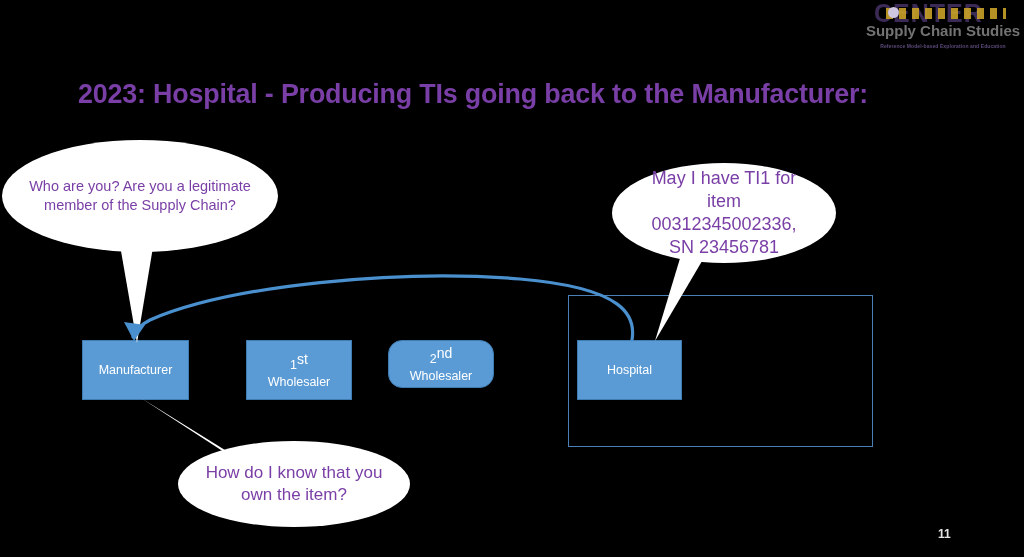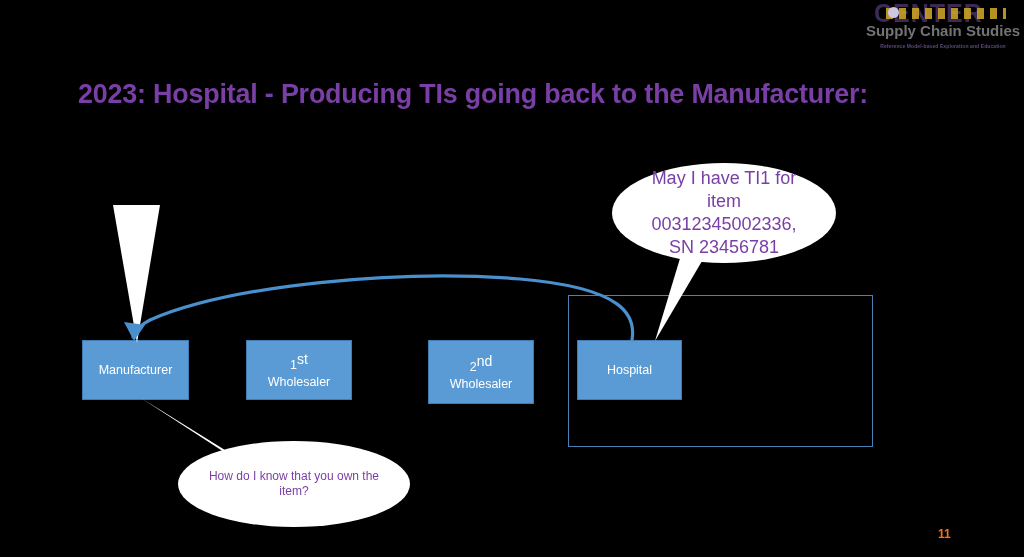--- a/index.html
+++ b/index.html
@@ -109,21 +109,21 @@
     text-align: center;
     display: flex;
     align-items: center;
     justify-content: center;
     padding: 2px;
   }
   .node sup { font-size: 14px; vertical-align: super; }
 
   #node-manufacturer { left: 82px;  top: 340px; width: 107px; height: 60px; }
   #node-wholesaler1  { left: 246px; top: 340px; width: 106px; height: 60px; }
-  #node-wholesaler2  { left: 428px; top: 340px; width: 106px; height: 64px; }
+  #node-wholesaler2  { left: 388px; top: 340px; width: 106px; height: 48px; border-radius: 14px; }
   #node-hospital     { left: 577px; top: 340px; width: 105px; height: 60px; }
 
   .container-rect {
     position: absolute;
     left: 568px;
     top: 295px;
     width: 305px;
     height: 152px;
     box-sizing: border-box;
     border: 1.5px solid #4A80B5;
@@ -141,40 +141,40 @@
     align-items: center;
     justify-content: center;
     font-size: 14.5px;
     line-height: 1.28;
     padding: 0 26px;
     box-sizing: border-box;
     z-index: 3;
   }
   #bubble-who      { left: 2px;   top: 140px; width: 276px; height: 112px; font-size: 14.5px; }
   #bubble-ti1      { left: 612px; top: 163px; width: 224px; height: 100px; font-size: 18px; }
-  #bubble-own      { left: 178px; top: 441px; width: 232px; height: 86px;  font-size: 12px; }
+  #bubble-own      { left: 178px; top: 441px; width: 232px; height: 86px;  font-size: 17px; }
 
   .svg-layer {
     position: absolute;
     left: 0; top: 0;
     width: 1024px;
     height: 557px;
     overflow: visible;
   }
   .tail-layer { z-index: 2; }
   .arrow-layer { z-index: 4; }
 
   
   .page-num {
     position: absolute;
     left: 938px;
     top: 527px;
     font-size: 12px;
     font-weight: bold;
-    color: #f97316;
+    color: #e5e5e5;
   }
 </style>
 </head>
 <body>
 
 <div id="slide">
 
   <div class="logo">
     <div class="logo-center">CENTER</div>
     <div class="logo-chain"></div>
@@ -213,20 +213,24 @@
 
   <div class="node" id="node-hospital">
     <span>Hospital</span>
   </div>
 
   <svg class="svg-layer arrow-layer" viewBox="0 0 1024 557">
     <path d="M 632,340 C 636,316 625,288 520,279 C 400,269 230,285 150,320 C 140,325 135,331 133,337" fill="none" stroke="#4A90CE" stroke-width="3.2" stroke-linecap="round"></path>
     <polygon points="134,341 124,322 145,325" fill="#4A90CE"></polygon>
   </svg>
 
+  <div class="bubble" id="bubble-who">
+    <span>Who are you?
+Are you a legitimate member of the Supply Chain?</span>
+  </div>
 
   <div class="bubble" id="bubble-ti1">
     <span>May I have TI1 for item 00312345002336, SN 23456781</span>
   </div>
 
   <div class="bubble" id="bubble-own">
     <span>How do I know that you own the item?</span>
   </div>
 
   <div class="page-num">11</div>

